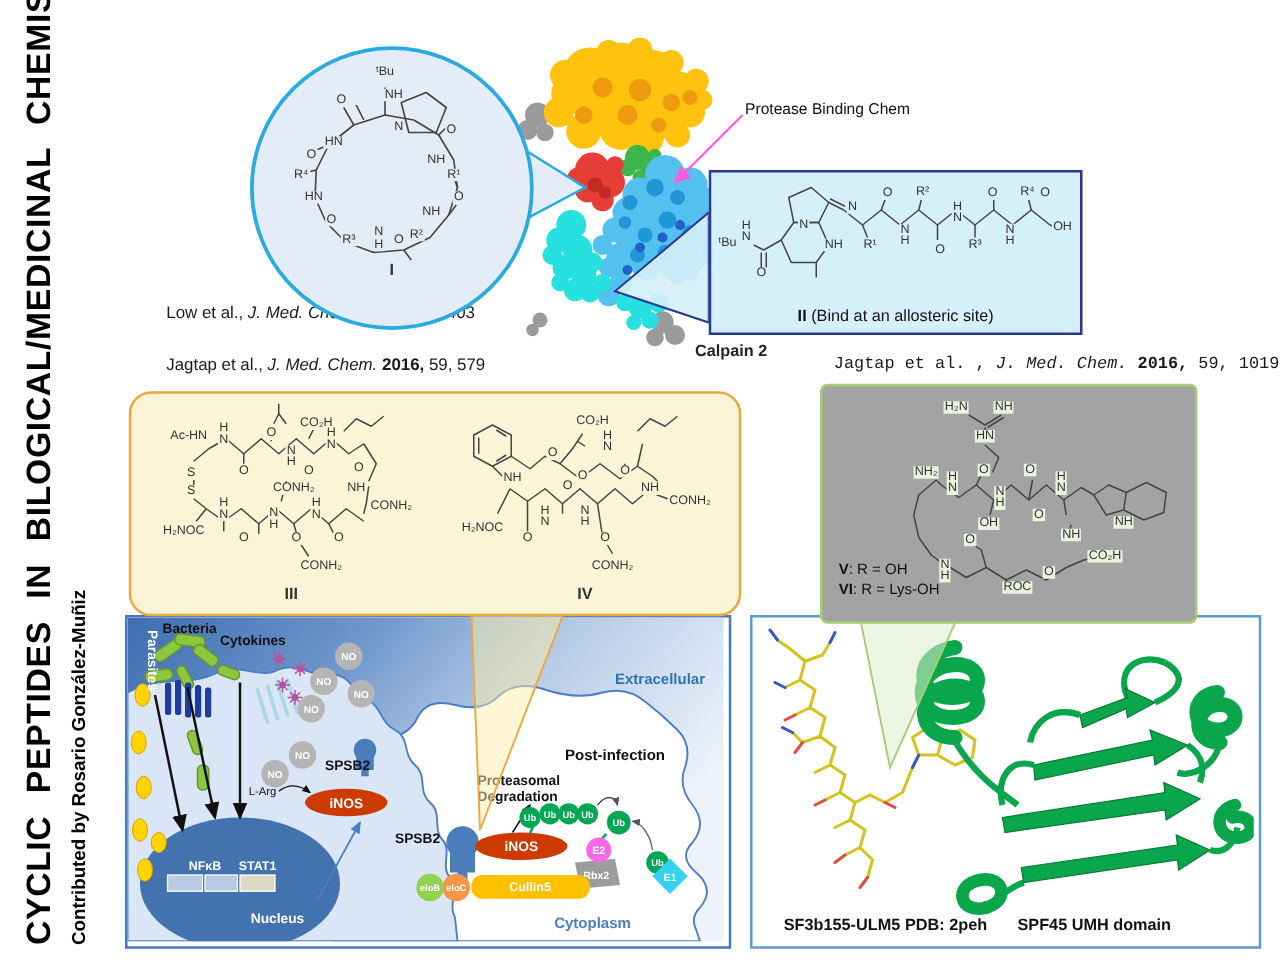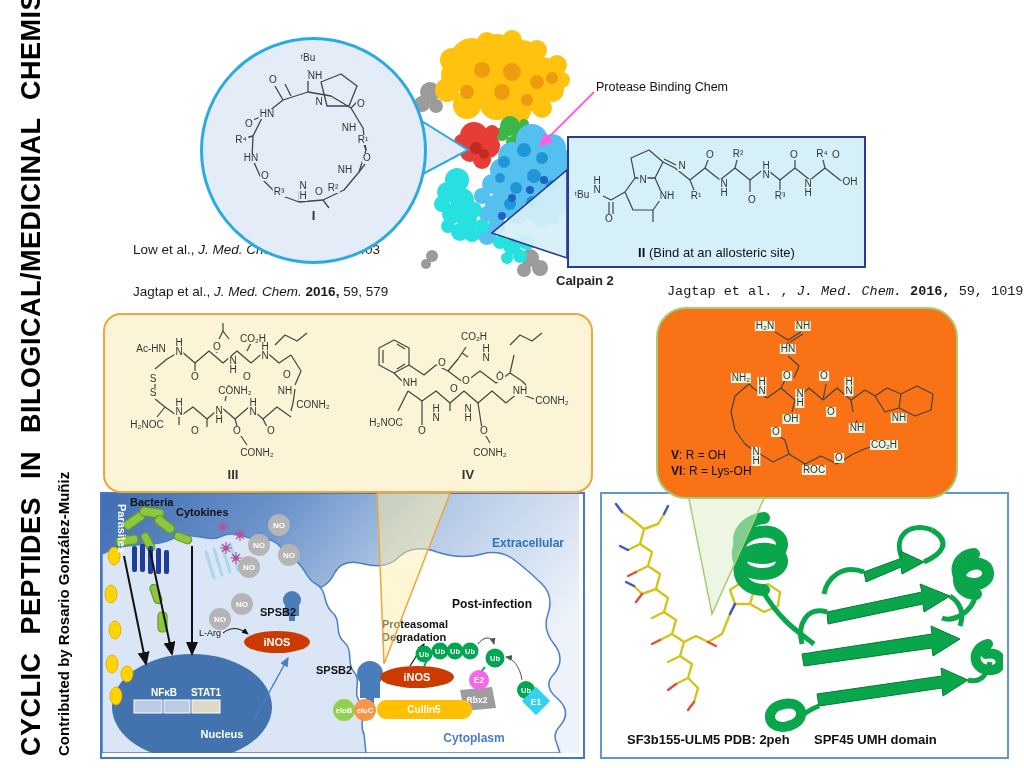--- a/index.html
+++ b/index.html
@@ -20,21 +20,21 @@
   .cite .it{font-style:italic;} .cite .bd{font-weight:bold;}
 
   
   .circleI{position:absolute;left:200px;top:37px;width:221px;height:221px;
     border-radius:50%;background:#e3ecf7;border:3px solid #29abe2;z-index:6;}
   .boxII{position:absolute;left:567px;top:136px;width:295px;height:128px;
     background:#d5f0f8;border:2px solid #2b3990;z-index:6;}
   .boxYellow{position:absolute;left:103px;top:313px;width:486px;height:176px;
     background:#fcf4d6;border:2.5px solid #efa63b;border-radius:18px;z-index:6;}
   .boxGreen{position:absolute;left:656px;top:307px;width:298px;height:188px;
-    background:#f97316;border:2.5px solid #a4cd74;border-radius:30px;z-index:6;}
+    background:#a3a3a3;border:2.5px solid #a4cd74;border-radius:6px;z-index:6;}
 
   .chem-layer{position:absolute;inset:0;}
   .chem-label{position:absolute;transform:translate(-50%,-50%);
     font-size:10px;line-height:10px;color:#333;white-space:nowrap;
     background:var(--lbg,transparent);padding:0 1px;}
   .num{position:absolute;font-weight:bold;font-size:13px;color:#333;
     transform:translate(-50%,0);}
   .capII{position:absolute;left:0;right:0;bottom:6px;text-align:center;
     font-size:13px;color:#111;}
   .capII .bd{font-weight:bold;}

